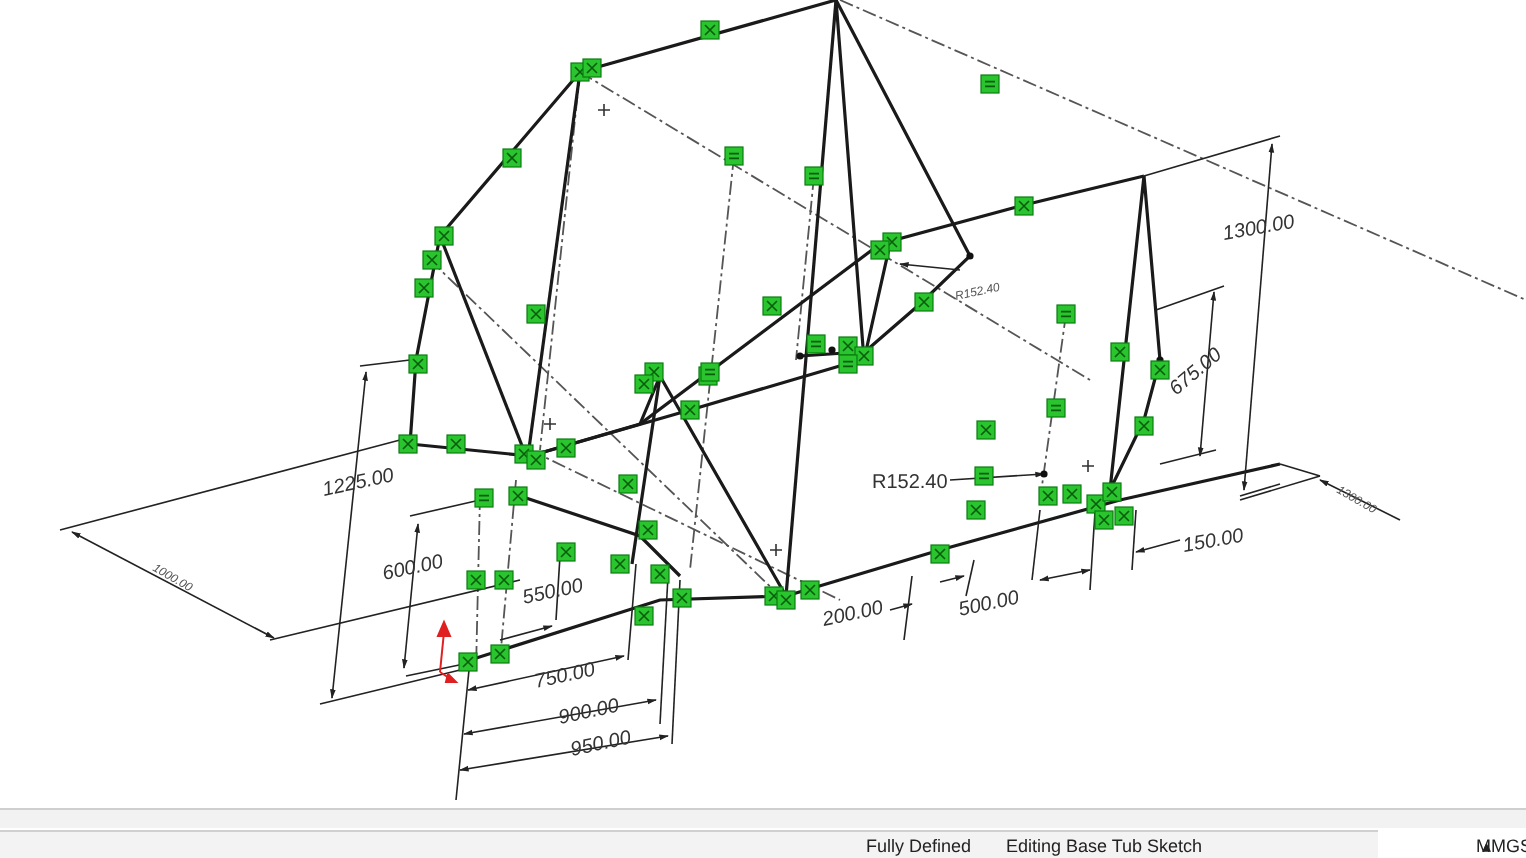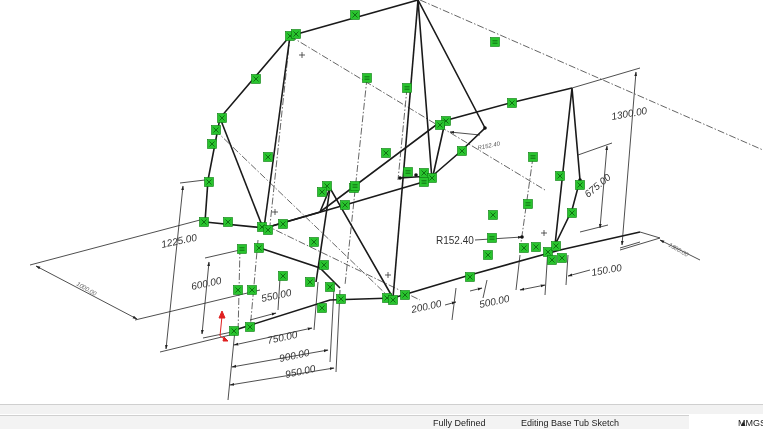--- a/index.html
+++ b/index.html
@@ -219,16 +219,16 @@
     <line x1="220" y1="336" x2="226" y2="340" stroke-width="1"></line>
     <path d="M224,337 L228,341 L223,341 z"></path>
   </g>
 </svg>
 </div>
 
 <div id="hscroll"></div>
 
 <div id="statusbar">
   <span style="left:433px">Fully Defined</span>
-  <span style="left:521px">Editing Base Tub Sketch</span>
+  <span style="left:503px">Editing Base Tub Sketch</span>
   <span style="left:738px">MMGS</span>
   <span style="left:741px">▴</span>
 </div>
 
 </body></html>

